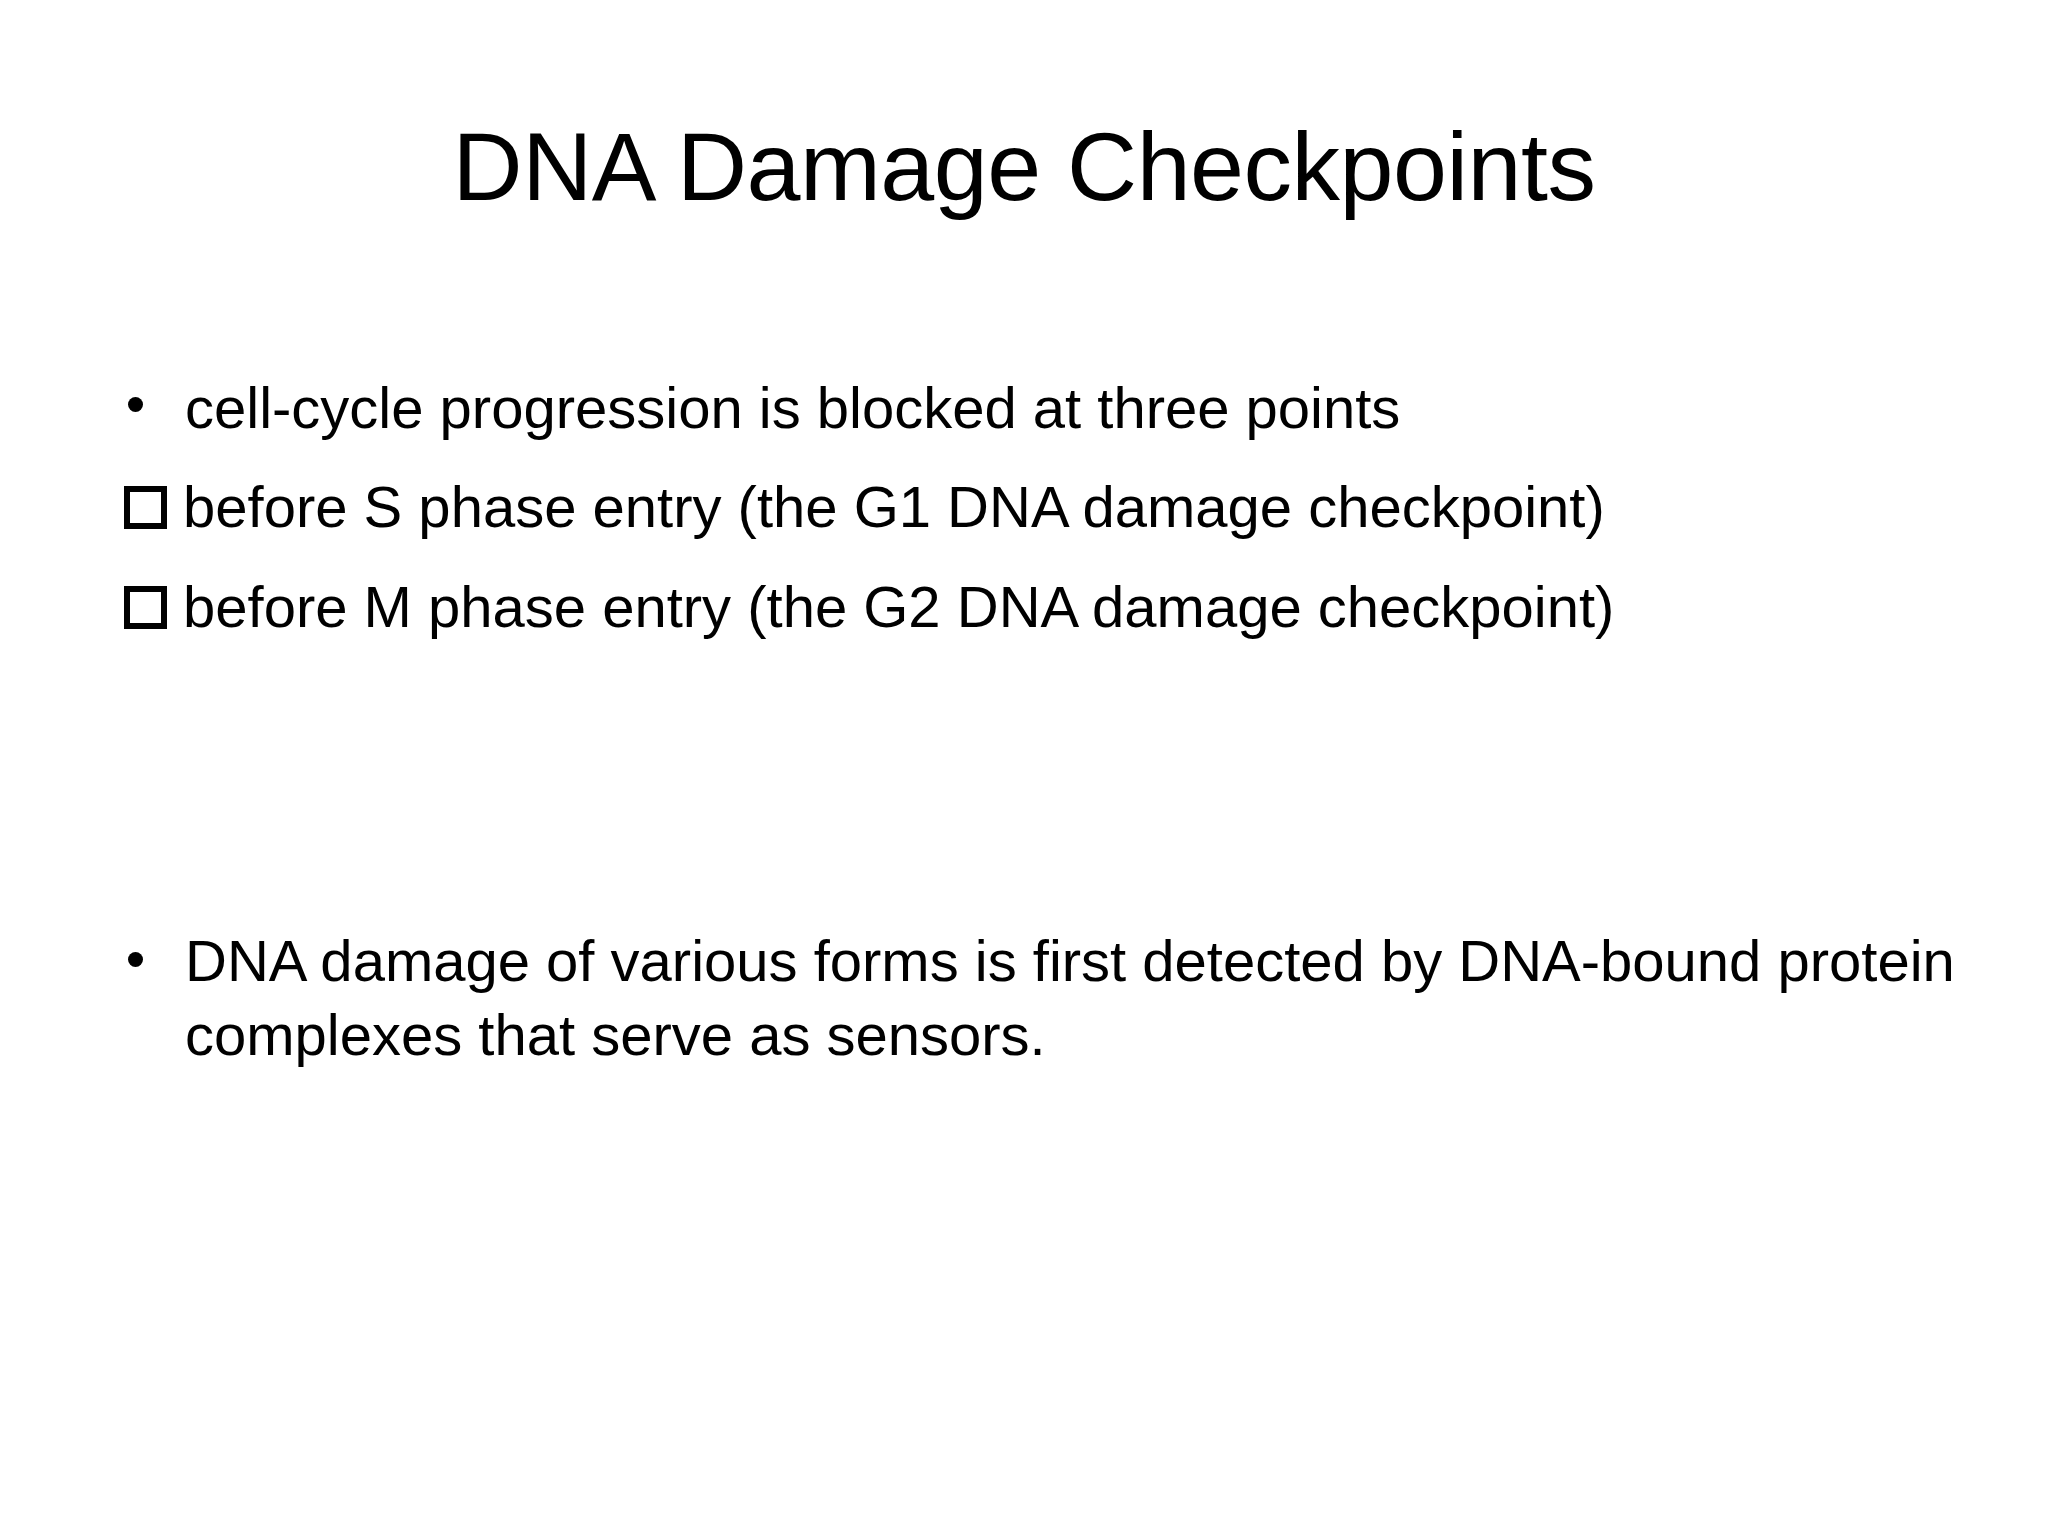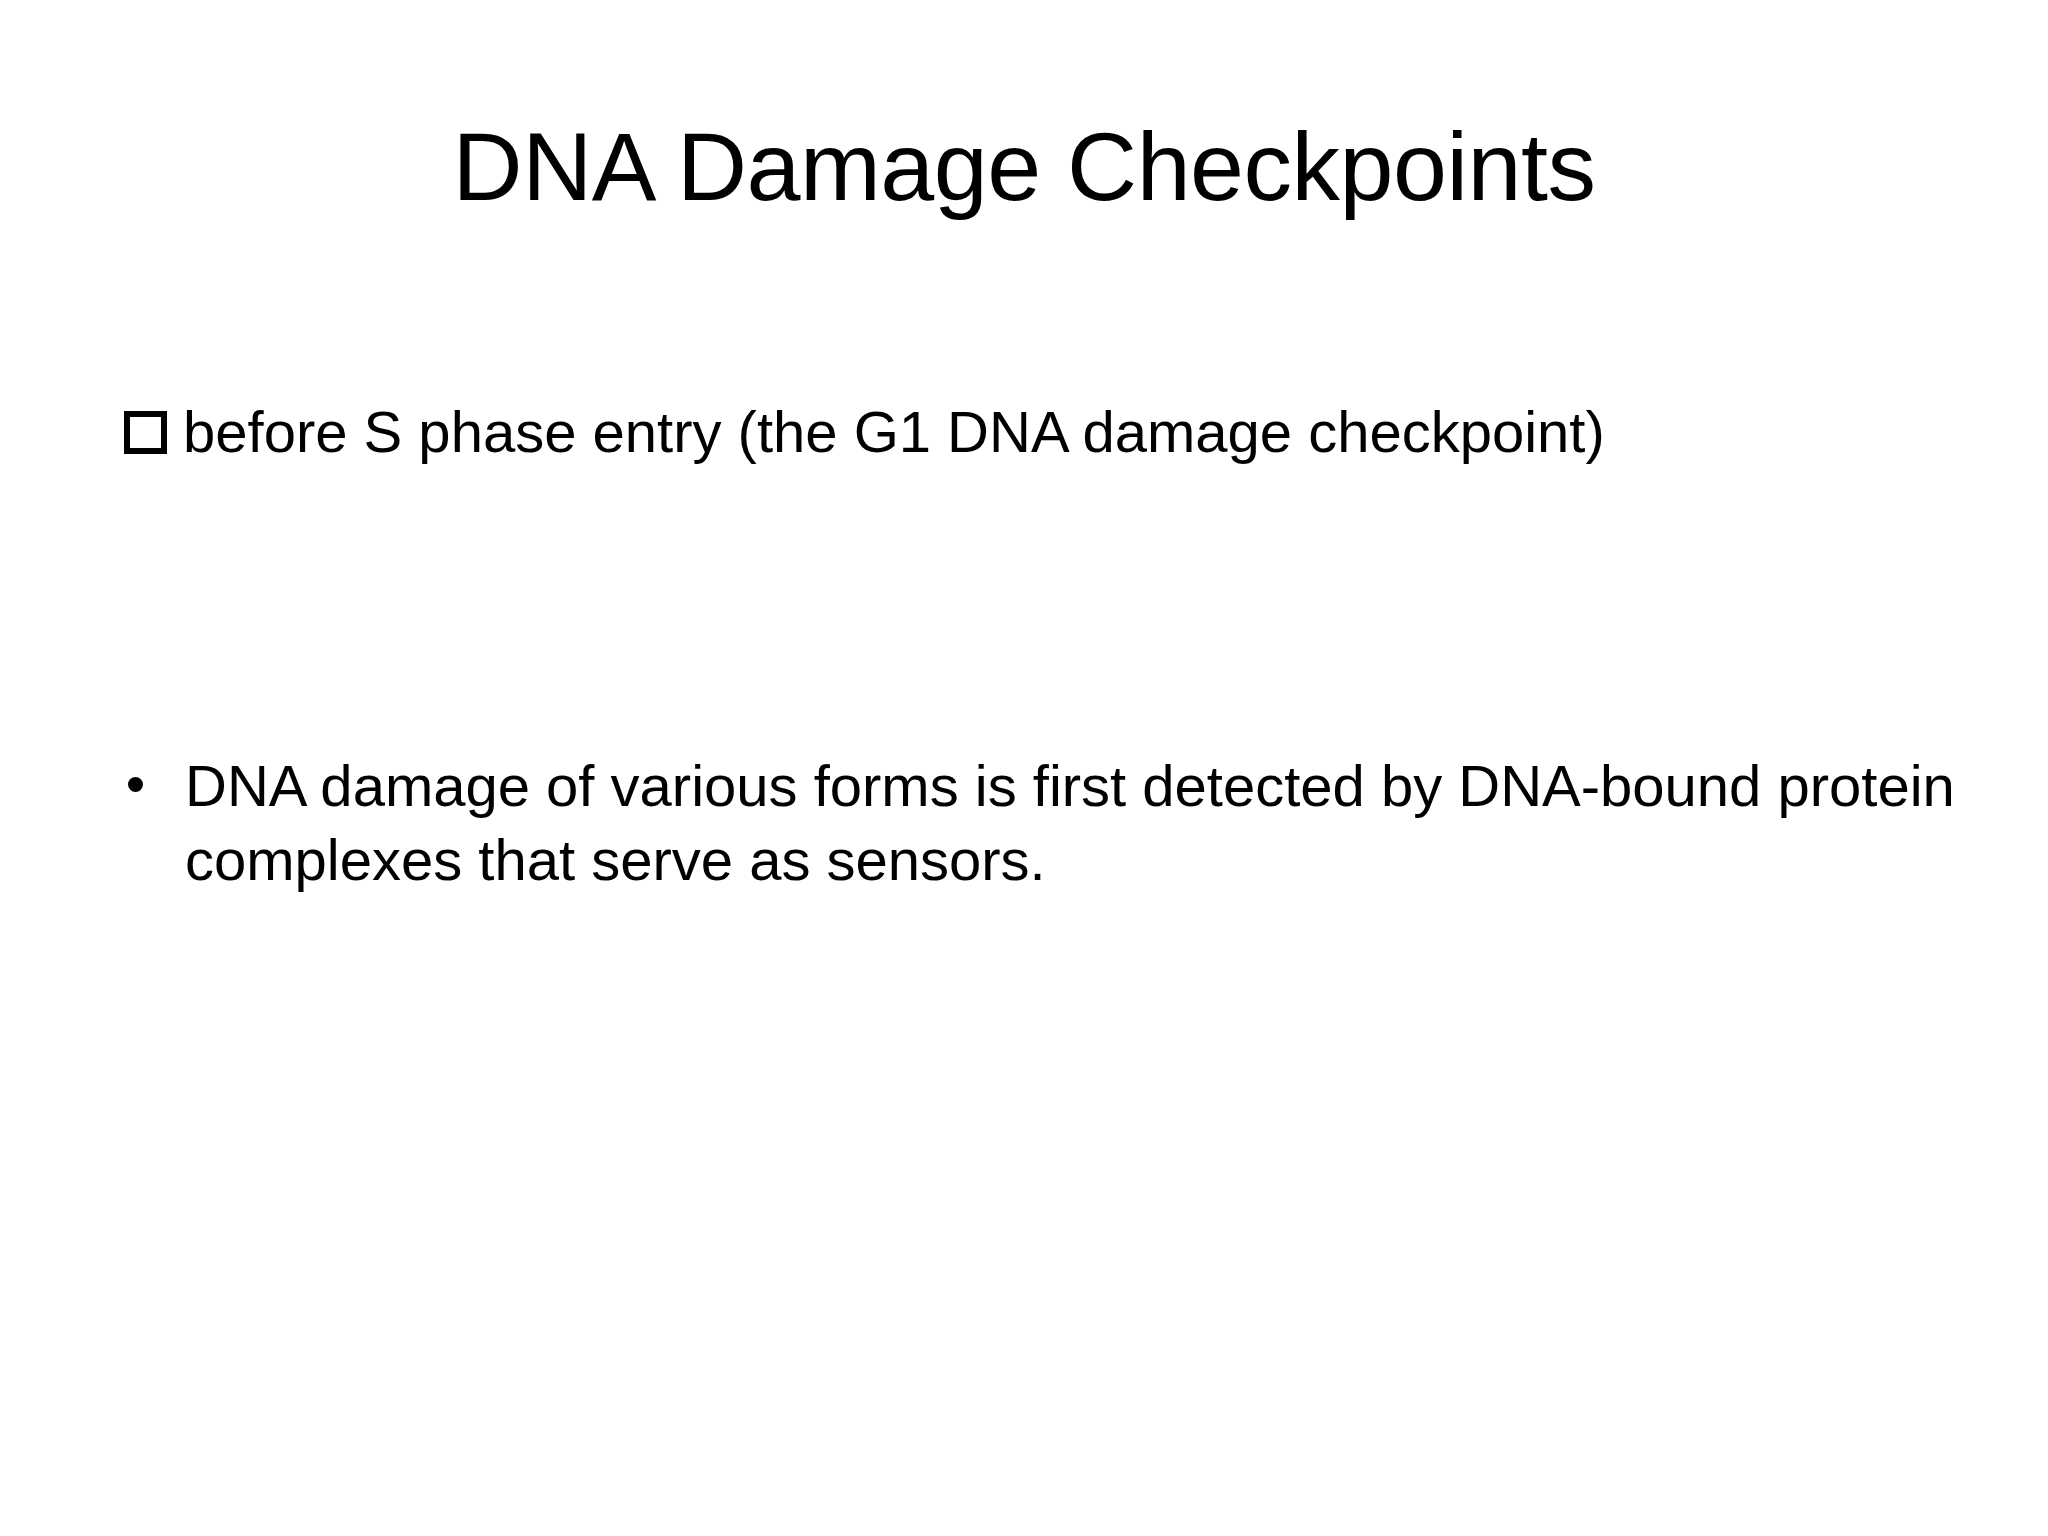--- a/index.html
+++ b/index.html
@@ -142,32 +142,45 @@
 <body>
 
 <div class="slide">
 
   <div class="title-block">
     <h1 class="slide-title">DNA Damage Checkpoints</h1>
   </div>
 
   <div class="body-block">
 
+    <div class="bullet-line round">
+      <span class="marker"><span class="dot"></span></span>
+      <span class="bullet-text">cell-cycle progression is blocked at three points</span>
+    </div>
 
     <div class="bullet-line square">
       <span class="marker">
         <span class="sq-icon">
           <span class="sq-shadow"></span>
           <span class="sq-face"></span>
         </span>
       </span>
       <span class="bullet-text">before S phase entry (the G1 DNA damage checkpoint)</span>
     </div>
 
 
+    <div class="bullet-line square">
+      <span class="marker">
+        <span class="sq-icon">
+          <span class="sq-shadow"></span>
+          <span class="sq-face"></span>
+        </span>
+      </span>
+      <span class="bullet-text">before M phase entry (the G2 DNA damage checkpoint)</span>
+    </div>
 
     <div class="spacer"></div>
 
     <div class="bullet-line round wrap para">
       <span class="marker"><span class="dot"></span></span>
       <span class="bullet-text">DNA damage of various forms is first detected by DNA-bound protein complexes that serve as sensors.</span>
     </div>
 
   </div>
 </div>

